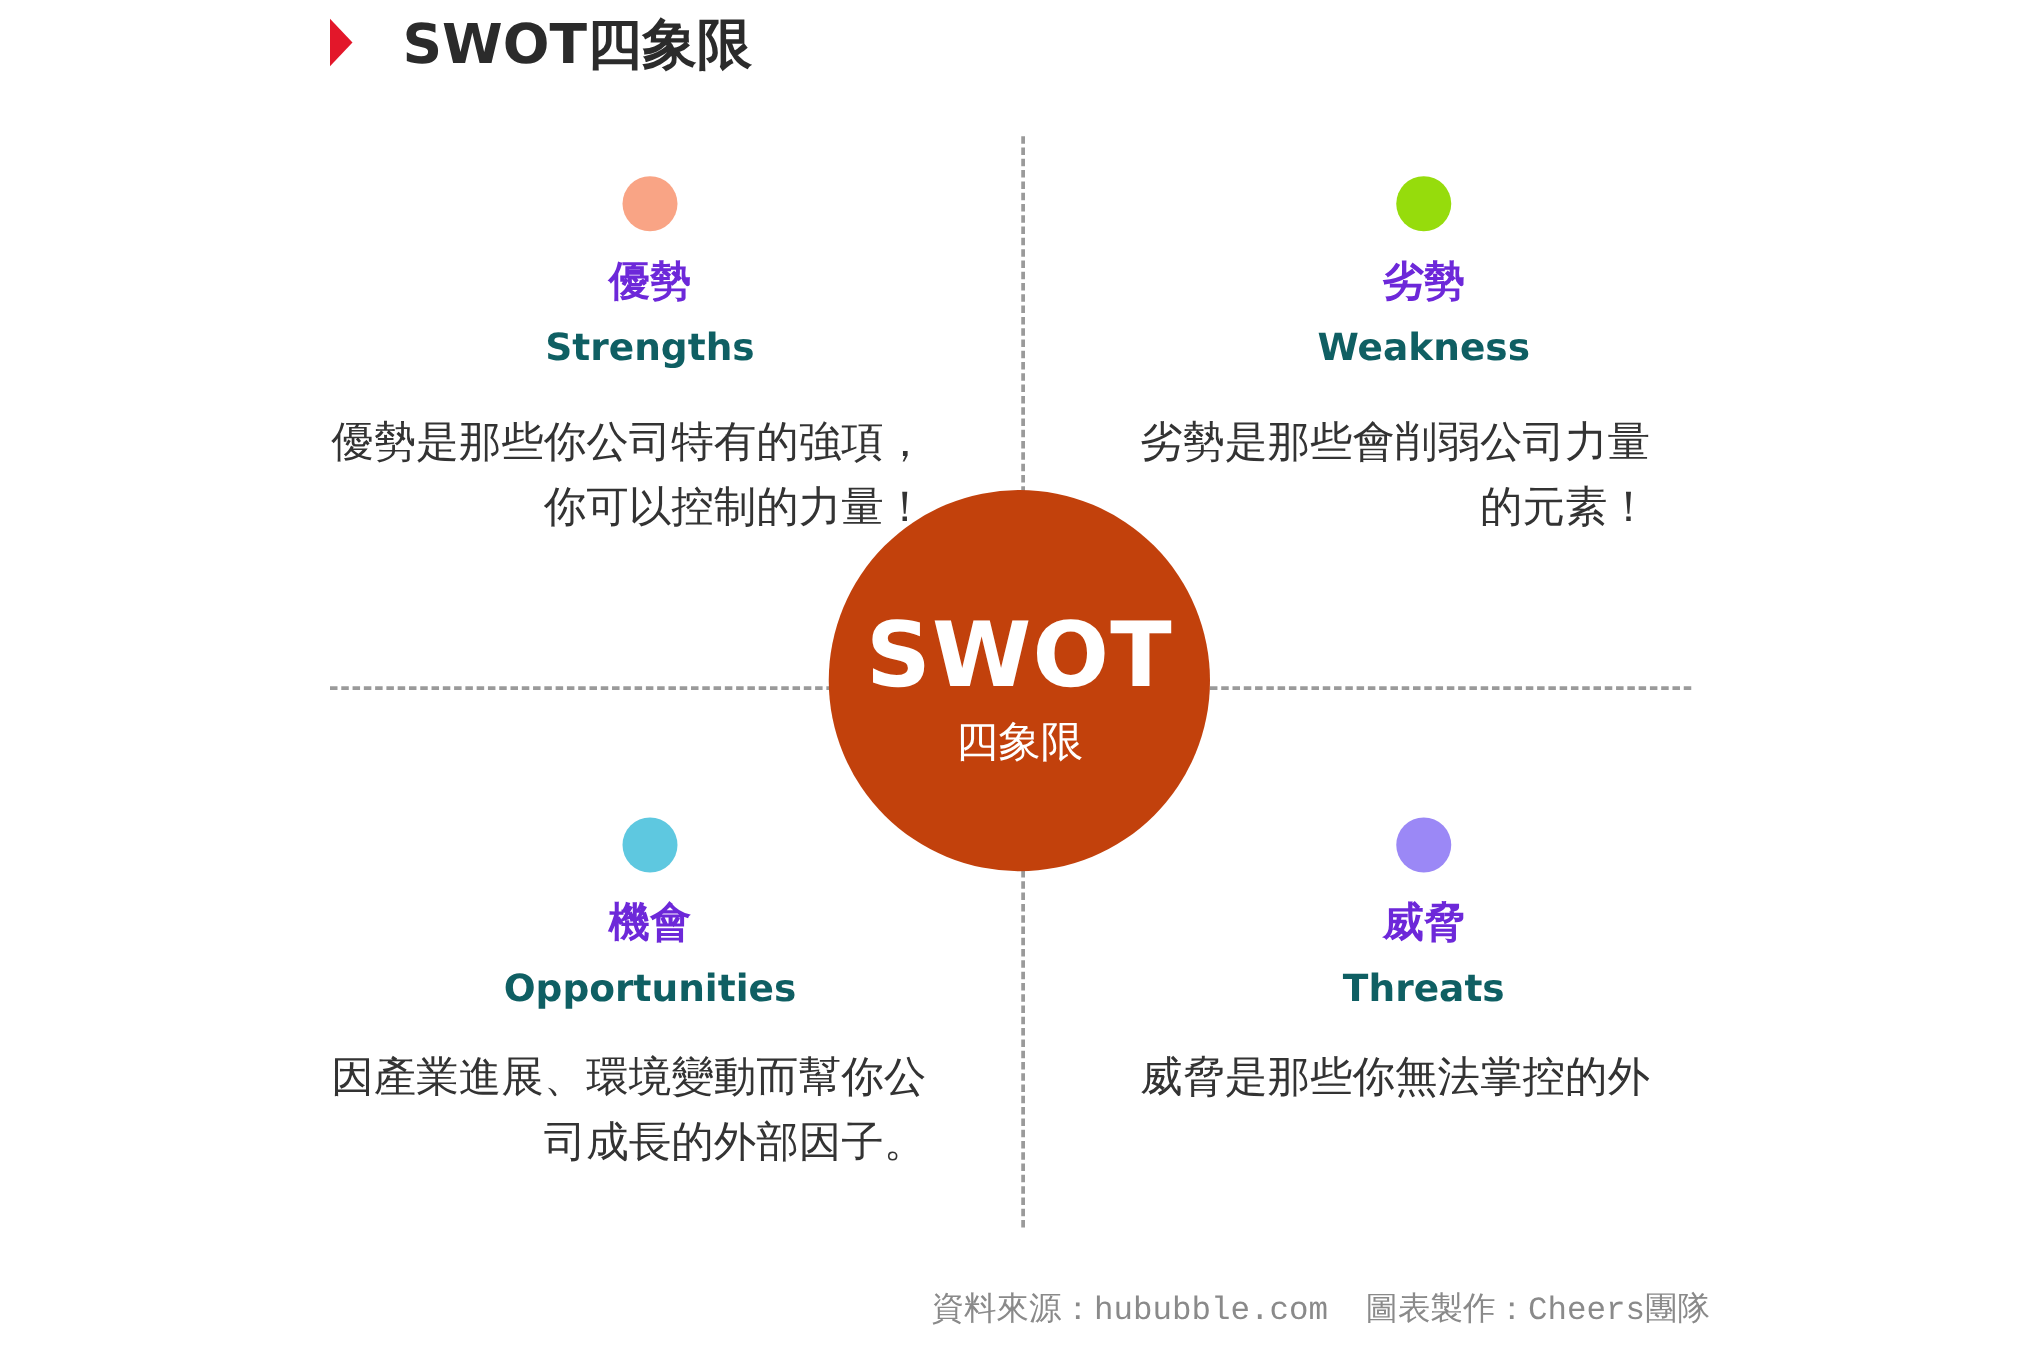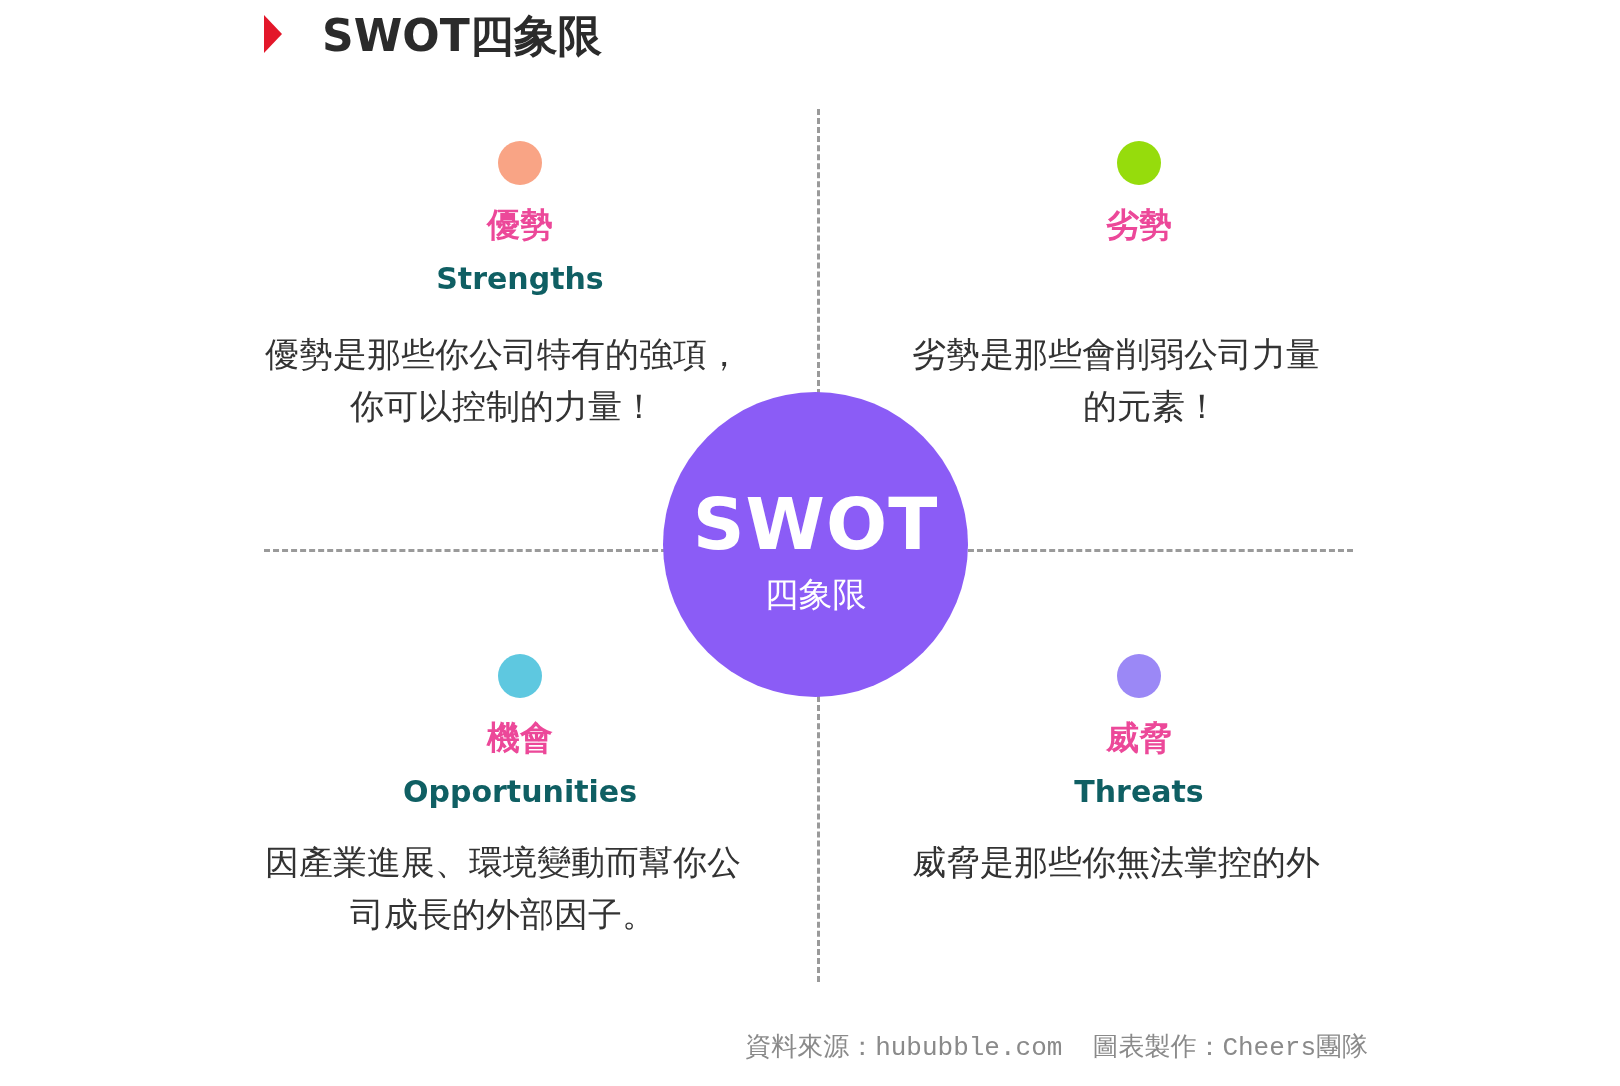--- a/index.html
+++ b/index.html
@@ -9,29 +9,29 @@
   .title-tri { left:264px; top:15px; width:0; height:0;
     border-top:19px solid transparent; border-bottom:19px solid transparent;
     border-left:18px solid #e3172a; }
   .title { left:322px; top:8px; font-size:44px; font-weight:bold; color:#2b2b2b;
     letter-spacing:0px; line-height:56px; white-space:nowrap; }
   .vline { left:817px; top:109px; width:0; height:873px;
     border-left:3px dashed #9a9a9a; }
   .hline { left:264px; top:549px; width:1089px; height:0;
     border-top:3px dashed #9a9a9a; }
   .hub { left:663px; top:392px; width:305px; height:305px; border-radius:50%;
-    background:#8b5cf6; color:#ffffff; text-align:center; }
+    background:#c2410c; color:#ffffff; text-align:center; }
   .hub-main { position:absolute; left:0; right:0; top:92px; font-size:72px; font-weight:bold;
     line-height:80px; letter-spacing:1px; }
   .hub-sub { position:absolute; left:0; right:0; top:182px; font-size:34px; line-height:40px; }
   .quad { width:520px; text-align:center; }
   .dot { width:44px; height:44px; border-radius:50%; margin:0 auto; }
-  .zh-label { font-size:33px; font-weight:bold; color:#ec4899; line-height:40px; margin-top:20px; }
+  .zh-label { font-size:33px; font-weight:bold; color:#6d28d9; line-height:40px; margin-top:20px; }
   .en-label { font-size:30px; font-weight:bold; color:#0f5f63; line-height:56px; margin-top:6px; }
-  .desc { position:absolute; font-size:34px; color:#333333; line-height:52px; white-space:nowrap; text-align:center; }
+  .desc { position:absolute; font-size:34px; color:#333333; line-height:52px; white-space:nowrap; text-align:right; }
   .footer { right:252px; top:1030px; font-size:26px; color:#8a8a8a; white-space:nowrap; line-height:36px;font-family:Liberation Mono, monospace; }
   .footer span + span { margin-left:30px; }
 </style>
 </head>
 <body>
 
 <div class="abs title-tri"></div>
 <div class="abs title">SWOT四象限</div>
 
 <div class="abs vline"></div>
@@ -43,20 +43,21 @@
   <div class="en-label">Strengths</div>
 </div>
 <div class="desc" style="left:265px; top:328px;">
   <div>優勢是那些你公司特有的強項，</div>
   <div>你可以控制的力量！</div>
 </div>
 
 <div class="abs quad" style="left:879px; top:141px;">
   <div class="dot" style="background:#96dc0c;"></div>
   <div class="zh-label">劣勢</div>
+  <div class="en-label">Weakness</div>
 </div>
 <div class="desc" style="left:912px; top:328px;">
   <div>劣勢是那些會削弱公司力量</div>
   <div style="padding-left:70px;">的元素！</div>
 </div>
 
 <div class="abs quad" style="left:260px; top:654px;">
   <div class="dot" style="background:#5ec8e0;"></div>
   <div class="zh-label">機會</div>
   <div class="en-label">Opportunities</div>

